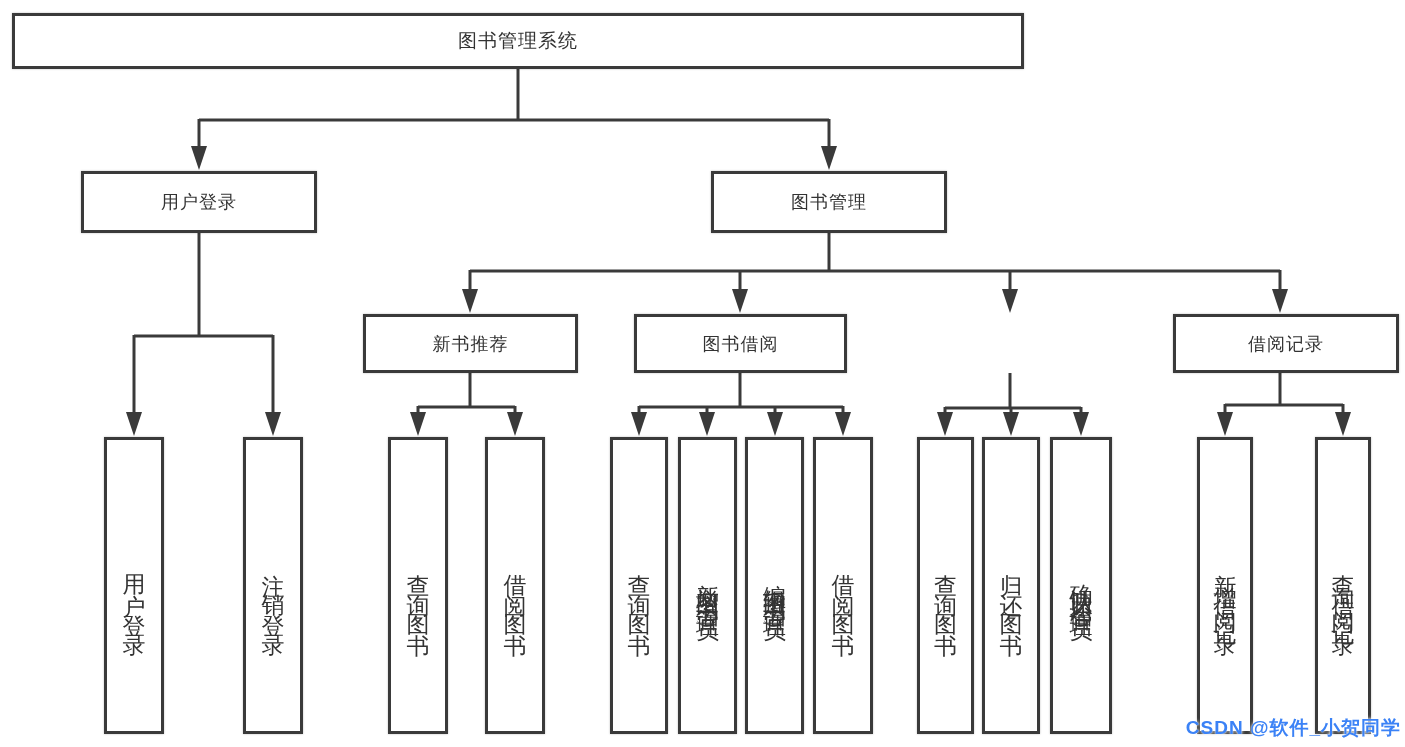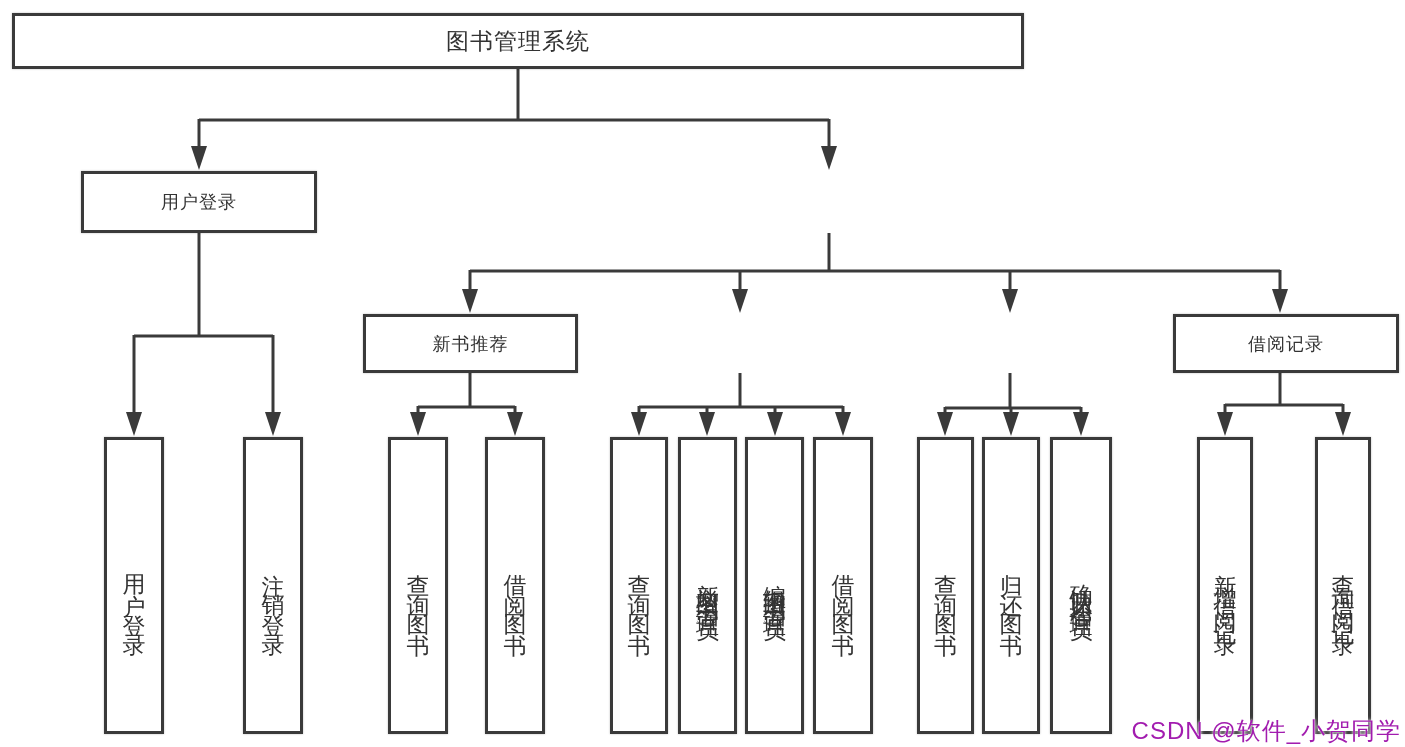--- a/index.html
+++ b/index.html
@@ -29,21 +29,21 @@
     box-shadow: 0 0 2px rgba(0,0,0,0.25);
     display: flex;
     align-items: center;
     justify-content: center;
     box-sizing: border-box;
     font-size: 18px;
     color: #333333;
     letter-spacing: 1px;
     z-index: 2;
   }
-  .hbox.title { font-size: 23px; }
+  .hbox.title { font-size: 19px; }
   .vbox {
     position: absolute;
     background: #ffffff;
     border: 3px solid #3a3a3a;
     box-shadow: 0 0 2px rgba(0,0,0,0.25);
     display: flex;
     align-items: center;
     justify-content: center;
     box-sizing: border-box;
     z-index: 2;
@@ -56,26 +56,27 @@
     line-height: 1;
     white-space: nowrap;
   }
   .ls-lg span { letter-spacing: 20px; margin-bottom: -20px; }
   .ls-md span { letter-spacing: 12px; margin-bottom: -12px; }
   .ls-sm span { letter-spacing: 5px;  margin-bottom: -5px; }
   #watermark {
     position: absolute;
     right: 4px;
     top: 715px;
-    font-size: 24px;
-    color: #a21caf;
+    font-size: 19px;
+    color: #3b82f6;
     letter-spacing: 1px;
     z-index: 3;
     text-shadow: 0 0 2px #ffffff, 0 0 4px #ffffff;
     white-space: nowrap;
+    font-weight: bold;
   }
   .stroke { stroke: #3a3a3a; stroke-width: 3; fill: none; }
   .arrow  { fill: #3a3a3a; stroke: none; }
 </style>
 </head>
 <body>
 
 <div id="canvas">
 
   <svg id="connectors" viewBox="0 0 1405 747" xmlns="http://www.w3.org/2000/svg">
@@ -140,24 +141,30 @@
     <polygon class="arrow" points="1335,412 1351,412 1343,436"></polygon>
   </svg>
 
   <div class="hbox title" style="left:12px; top:13px; width:1012px; height:56px;">
     <span>图书管理系统</span>
   </div>
 
   <div class="hbox" style="left:81px; top:171px; width:236px; height:62px;">
     <span>用户登录</span>
   </div>
+  <div class="hbox" style="left:711px; top:171px; width:236px; height:62px;">
+    <span>图书管理</span>
+  </div>
 
   <div class="hbox" style="left:363px; top:314px; width:215px; height:59px;">
     <span>新书推荐</span>
   </div>
+  <div class="hbox" style="left:634px; top:314px; width:213px; height:59px;">
+    <span>图书借阅</span>
+  </div>
   <div class="hbox" style="left:1173px; top:314px; width:226px; height:59px;">
     <span>借阅记录</span>
   </div>
 
   <div class="vbox ls-lg" style="left:104px; top:437px; width:60px; height:297px;">
     <span>用户登录</span>
   </div>
   <div class="vbox ls-lg" style="left:243px; top:437px; width:60px; height:297px;">
     <span>注销登录</span>
   </div>

